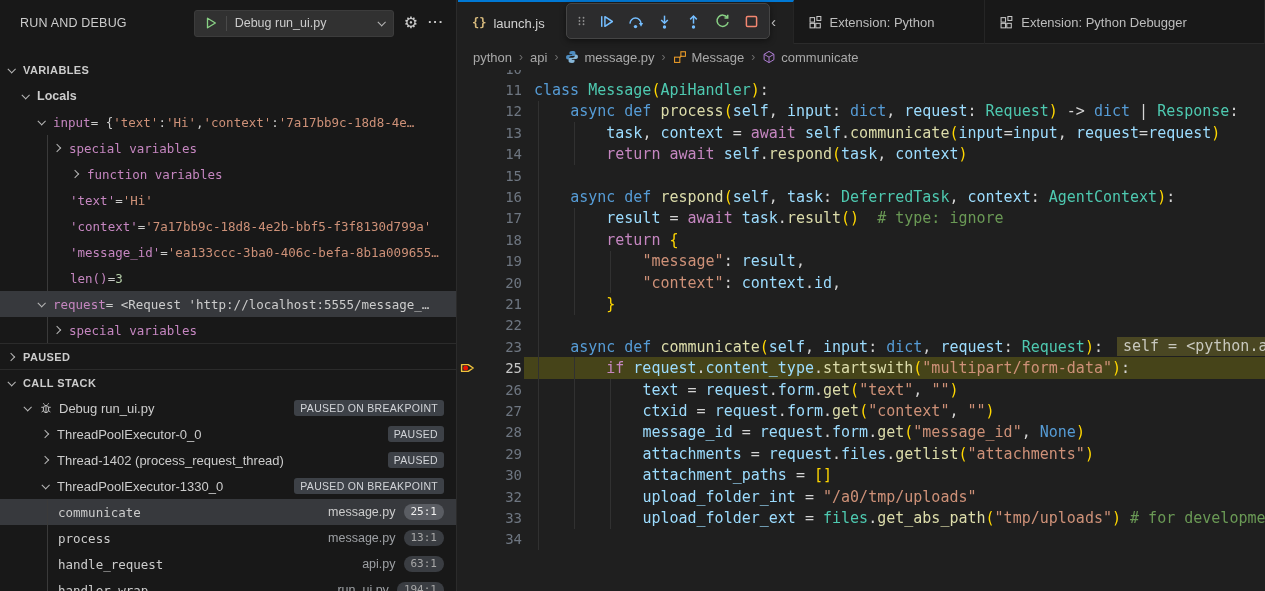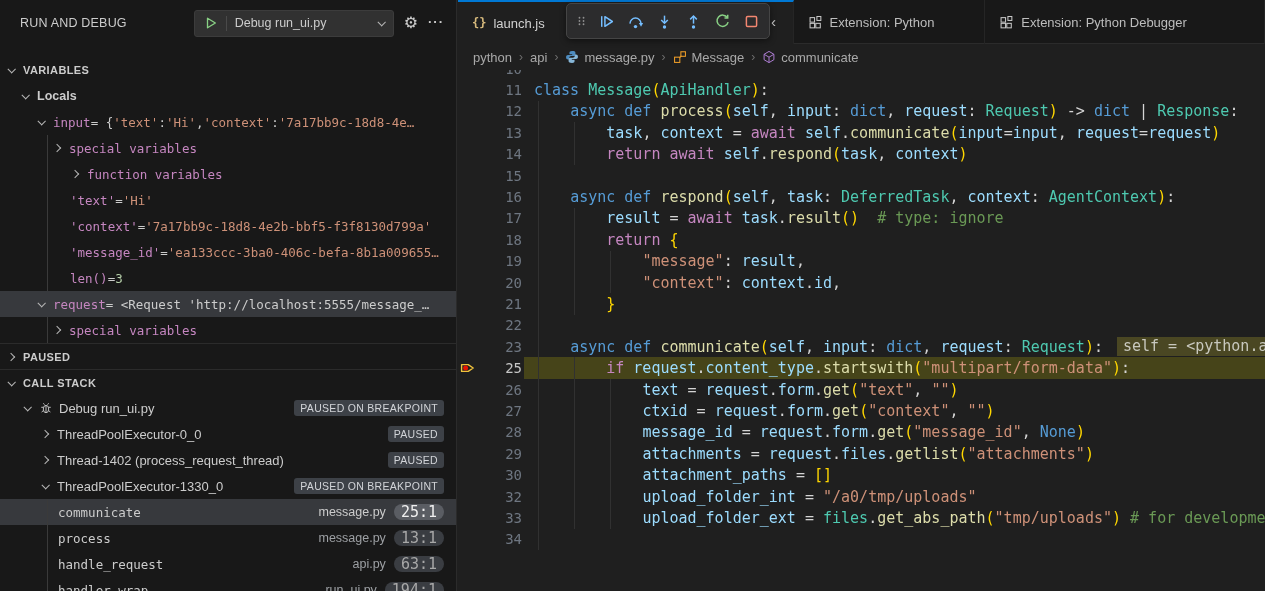--- a/index.html
+++ b/index.html
@@ -33,21 +33,21 @@
   .sb-sub-label { font-size:12.5px; font-weight:700; color:#cccccc; }
   .sv-name { color:#c586c0; }
   .sv-str { color:#ce9178; }
   .sv-num { color:#b5cea8; }
   .sv-plain { color:#cccccc; }
   .sb-guide { position:absolute; top:0; bottom:0; width:1px; background:#3a3a3a; }
   .sb-badge { margin-left:auto; margin-right:12px; background:#3d4147; color:#d2d4d8; font-size:10.5px;
               padding:2px 6px; border-radius:3px; letter-spacing:.3px; flex-shrink:0; }
   .frame-file { margin-left:auto; font-family:"Liberation Sans",sans-serif; font-size:12.5px; color:#9da0a4; }
   .sb-row.selected .frame-file { color:#cccccc; }
-  .frame-pill { margin:0 12px 0 8px; background:#3a3d42; color:#a8a8a8; font-size:15px; height:16px;
+  .frame-pill { margin:0 12px 0 8px; background:#3a3d42; color:#a8a8a8; font-size:11px; height:16px;
                 line-height:16px; padding:0 7px; border-radius:8px; flex-shrink:0; }
   .sb-row.selected .frame-pill { background:#5a5d63; color:#efefef; }
   .bug-ico { margin-right:6px; display:inline-flex; }
 
   
   .editorpane { position:absolute; left:458px; top:0; width:807px; height:591px; }
   .tabbar { position:relative; height:44px; background:#181818; display:flex; border-bottom:1px solid #2b2b2b; }
   .tab { height:44px; display:flex; align-items:center; gap:7px; padding:0 14px; font-size:13px;
          color:#bdbdbd; border-right:1px solid #252525; cursor:pointer; }
   .tab.active { background:#1f1f1f; color:#d2d2d2; border-top:2px solid #0078d4; }

